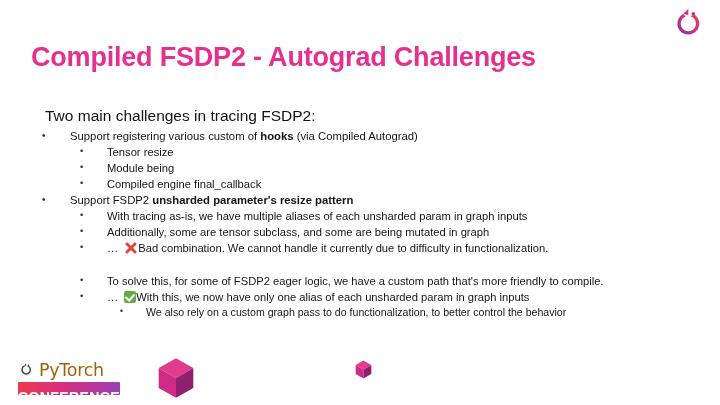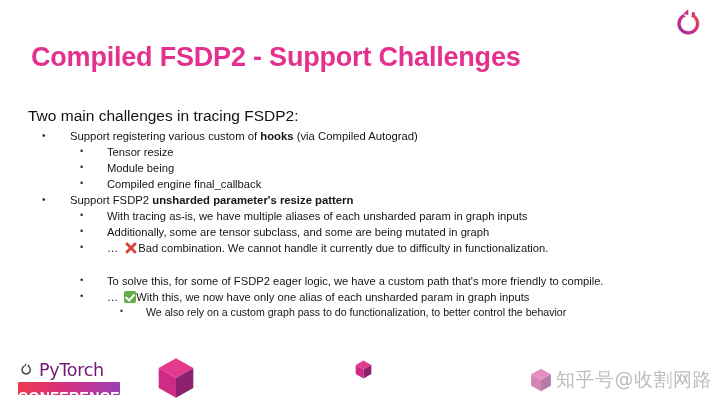--- a/index.html
+++ b/index.html
@@ -43,21 +43,21 @@
   .body-area {
     position: absolute;
     left: 28px;
     top: 106px;
     width: 672px;
   }
   .lead {
     font-size: 15.5px;
     color: #121212;
     line-height: 1.35;
-    margin: 0 0 2px 0;
+    margin: 0 0 2px 17px;
   }
 
   ul.lvl1, ul.lvl2, ul.lvl3 {
     list-style: none;
     margin: 0;
     padding: 0;
   }
   ul.lvl1 { margin-left: 14px; }
   ul.lvl2 { margin-left: 38px; }
   ul.lvl3 { margin-left: 40px; }
@@ -147,21 +147,21 @@
     width: 104px;
   }
   .pt-conf-row {
     display: flex;
     align-items: center;
     gap: 4px;
     height: 21px;
   }
   .pt-word {
     font-size: 17.5px;
-    color: #701a75;
+    color: #a16207;
     letter-spacing: -0.3px;
     font-family: "DejaVu Sans", sans-serif;
   }
   .pt-badge {
     margin-top: 2px;
     height: 13px;
     width: 102px;
     background: linear-gradient(90deg, #ee3a4c 0%, #d62f7e 45%, #9b3fb5 100%);
     border-radius: 1px;
     display: flex;
@@ -209,21 +209,21 @@
           <stop offset="55%" stop-color="#d62f80"></stop>
           <stop offset="100%" stop-color="#ee4b3c"></stop>
         </linearGradient>
       </defs>
       <path d="M24.5 10.5 A11.5 11.5 0 1 1 14.0 10.5 L16.6 13.1 A8.0 8.0 0 1 0 22.0 13.1 Z" fill="url(#flameGrad)"></path>
       <path d="M14.0 10.5 L19.3 5.0 L19.3 11.6 Z" fill="url(#flameGrad)"></path>
       <circle cx="24.6" cy="10.2" r="1.9" fill="url(#flameGrad)"></circle>
     </svg>
   </div>
 
-  <div class="slide-title">Compiled FSDP2 - Support Challenges</div>
+  <div class="slide-title">Compiled FSDP2 - Autograd Challenges</div>
 
   <div class="body-area">
 
     <p class="lead">Two main challenges in tracing FSDP2:</p>
 
     <ul class="lvl1">
 
       <li class="b">
         <span class="dot">•</span>
         <span class="txt"><span>Support registering various custom of </span><b class="em">hooks</b><span> (via Compiled Autograd)</span></span>
@@ -312,22 +312,14 @@
   </div>
 
   <div class="cube-small">
     <svg viewBox="0 0 60 68" width="17" height="19" aria-hidden="true">
       <polygon points="30,2 58,18 30,34 2,18" fill="#e23b8e"></polygon>
       <polygon points="2,18 30,34 30,66 2,50" fill="#cf2b86"></polygon>
       <polygon points="58,18 30,34 30,66 58,50" fill="#8e2070"></polygon>
     </svg>
   </div>
 
-  <div class="watermark">
-    <svg width="22" height="24" viewBox="0 0 60 68" aria-hidden="true">
-      <polygon points="30,2 58,18 30,34 2,18" fill="#d13f93"></polygon>
-      <polygon points="2,18 30,34 30,66 2,50" fill="#b82f80"></polygon>
-      <polygon points="58,18 30,34 30,66 58,50" fill="#7c1e63"></polygon>
-    </svg>
-    <span class="wm-text">知乎号@收割网路</span>
-  </div>
 
 </div>
 
 </body></html>

